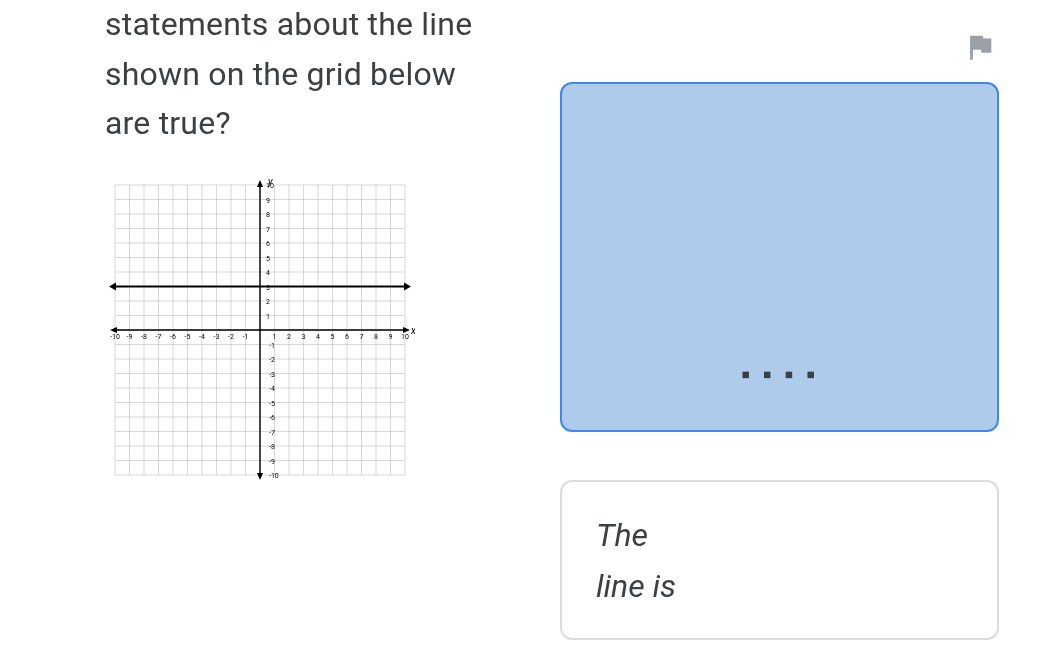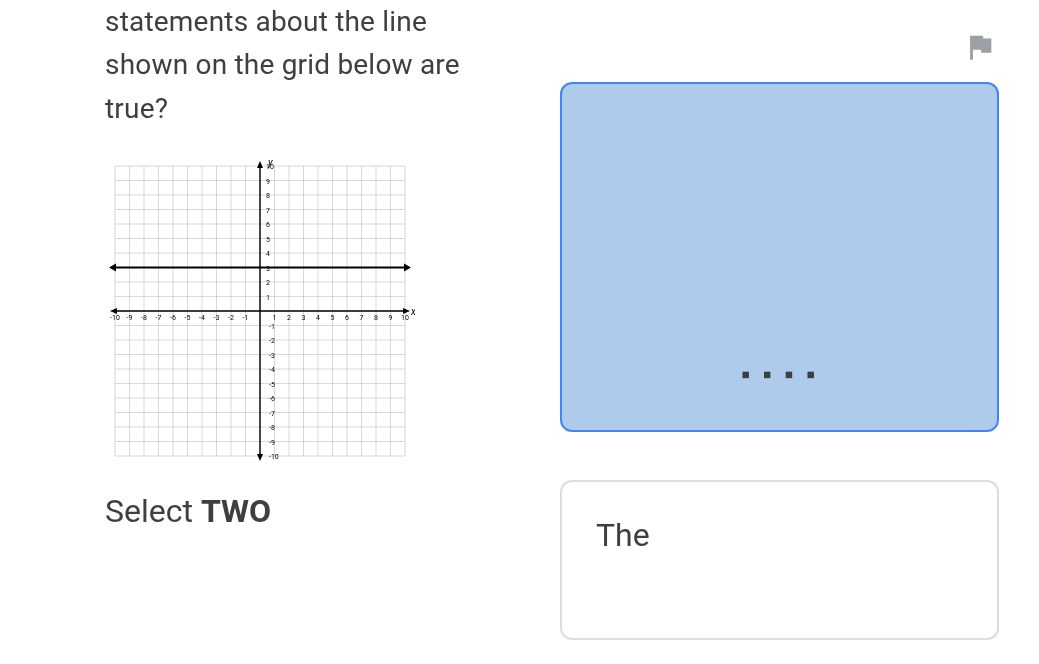--- a/index.html
+++ b/index.html
@@ -22,21 +22,21 @@
   .left-col {
     width: 520px;
     padding: 0 30px 0 105px;
   }
   .right-col {
     flex: 1;
     padding: 0 40px 0 40px;
     position: relative;
   }
   .question-text {
-    font-size: 28px;
+    font-size: 32px;
     line-height: 1.55;
     letter-spacing: 0.2px;
     color: #3c4043;
   }
   .graph-wrap {
     margin-top: 26px;
     margin-bottom: 22px;
   }
   .select-two {
     font-size: 32px;
@@ -81,20 +81,21 @@
   }
   .clip-top .peek {
     font-size: 26px;
     letter-spacing: 3px;
     color: #3c4043;
     text-align: center;
     margin-bottom: 6px;
   }
   .clip-bottom {
     height: 160px;
+    font-style: italic;
   }
 </style>
 </head>
 <body>
 
 <div class="page">
 
   <div class="left-col">
     <div class="question-text">statements about the line shown on the grid below are true?</div>
 
@@ -189,38 +190,36 @@
           <text x="161" y="27.5" font-size="7" text-anchor="start" fill="#000">9</text>
           <text x="161" y="13" font-size="7" text-anchor="start" fill="#000">10</text>
           <text x="163" y="10" font-size="10" font-style="italic" fill="#000">y</text>
           <text x="306" y="159" font-size="10" font-style="italic" fill="#000">x</text>
           <line x1="10" y1="111.5" x2="300" y2="111.5" stroke="#000000" stroke-width="2"></line>
           <polygon points="4,111.5 11,107.5 11,115.5" fill="#000000"></polygon>
           <polygon points="306,111.5 299,107.5 299,115.5" fill="#000000"></polygon>
         </svg>
     </div>
 
-    <div class="select-two">
-      <span>Select </span><b>TWO</b>
-    </div>
   </div>
 
   <div class="right-col">
     <div class="flag-icon">
       <svg viewBox="0 0 24 24">
           <path d="M14.4 6L14 4H5v17h2v-7h5.6l.4 2h7V6z"></path>
         </svg>
     </div>
 
     <div class="answers">
 
       <div class="answer-card selected clip-top">
         <div class="peek">▪ ▪ ▪ ▪</div>
       </div>
 
       <div class="answer-card unselected clip-bottom">
         <div>The</div>
+        <div>line is</div>
       </div>
 
     </div>
   </div>
 
 </div>
 
 </body></html>

